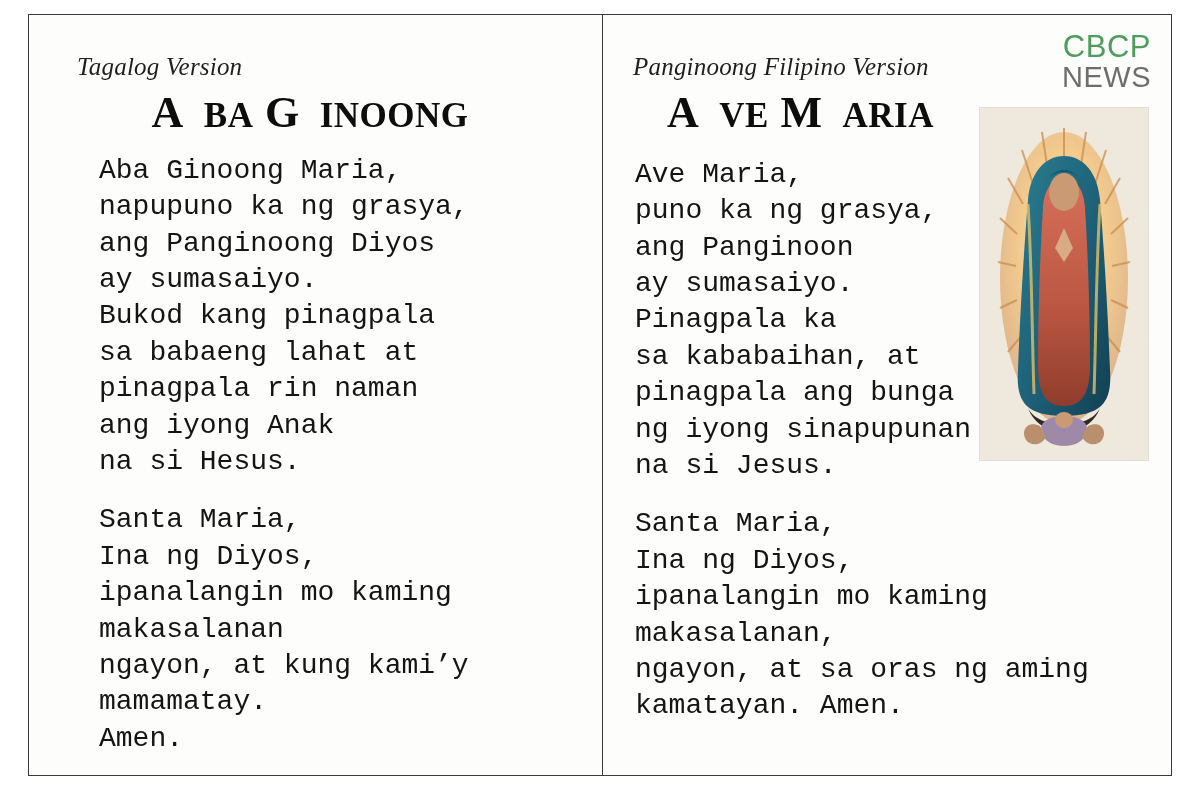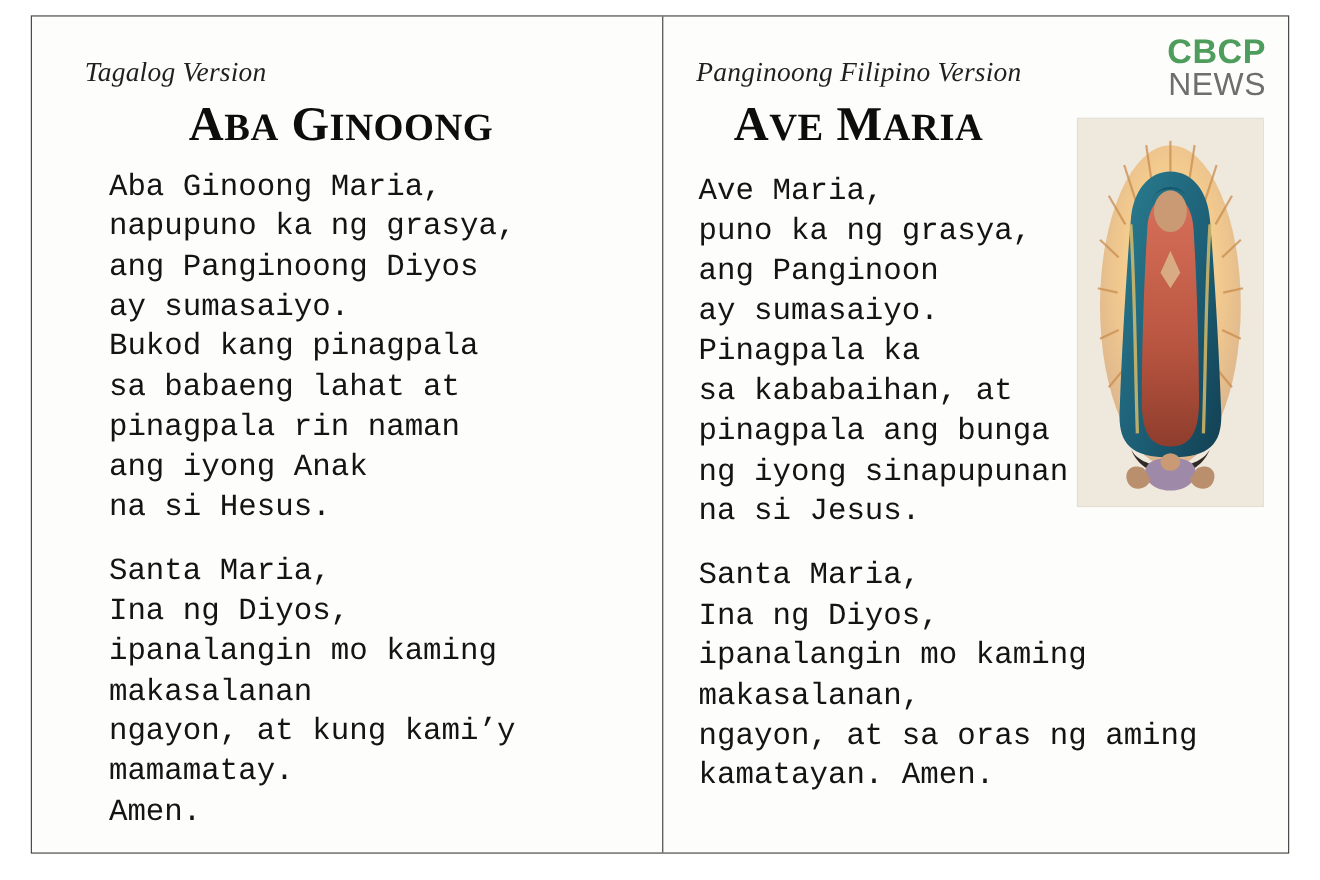--- a/index.html
+++ b/index.html
@@ -62,20 +62,21 @@
     font-weight: bold;
     font-size: 44px;
     line-height: 1.18;
     text-align: center;
     letter-spacing: 0.5px;
     margin: 2px 0 14px 0;
     color: #0d0d0d;
   }
   .title .sc {
     font-size: 35px;
+    margin-left: 20px;
   }
   .title-left {
     padding: 0 40px 0 30px;
   }
   .title-right {
     text-align: left;
     padding-left: 36px;
     margin-bottom: 18px;
   }
   .verse {
@@ -94,21 +95,21 @@
   .cbcp-logo {
     position: absolute;
     right: 20px;
     top: 16px;
     text-align: left;
     line-height: 1.02;
     font-family: "Liberation Sans", sans-serif;
   }
   .cbcp-logo .cbcp {
     font-size: 31px;
-    font-weight: 700;
+    font-weight: 400;
     color: #4f9d5d;
     letter-spacing: 0.5px;
     display: block;
     margin-left: 40px;
   }
   .cbcp-logo .news {
     font-size: 29px;
     font-weight: 400;
     color: #6e6e6e;
     letter-spacing: 0.5px;

